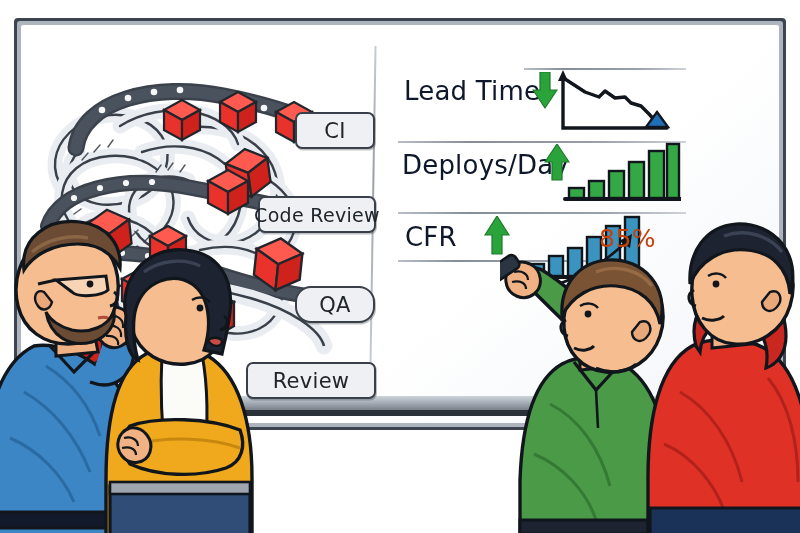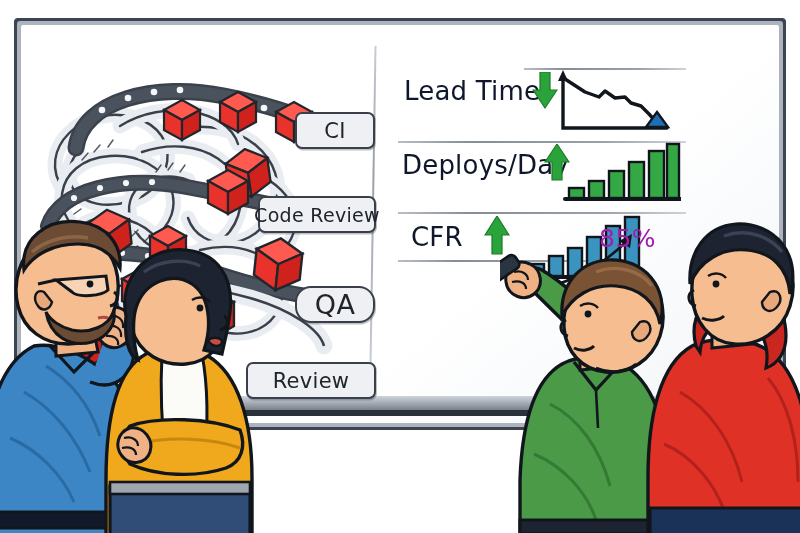--- a/index.html
+++ b/index.html
@@ -59,21 +59,21 @@
     color:#20252c;
     font-family:"DejaVu Sans", sans-serif;
     font-weight:400;
     display:flex;align-items:center;justify-content:center;
     box-shadow:1px 1.5px 0 rgba(40,46,54,.30);
     letter-spacing:.3px;
     white-space:nowrap;
   }
   #lbl-ci{left:271px;top:72px;width:76px;height:33px;font-size:21px;}
   #lbl-cr{left:234px;top:156px;width:114px;height:33px;font-size:19px;}
-  #lbl-qa{left:271px;top:246px;width:76px;height:33px;font-size:27px;border-radius:16px;}
+  #lbl-qa{left:271px;top:246px;width:76px;height:33px;font-size:21px;border-radius:16px;}
   #lbl-dep{left:222px;top:322px;width:126px;height:33px;font-size:21px;}
 
   
   .right-panel{position:absolute;left:398px;top:44px;width:288px;height:330px;}
   .metric-rule{
     position:absolute;height:2px;
     background:linear-gradient(90deg,#b9bec6,#868d97 25%,#9aa0a9 70%,#cfd3d9);
   }
   #rule-top{left:126px;top:24px;width:162px;}
   #rule-1{left:0px;top:97px;width:288px;}
@@ -83,35 +83,35 @@
   .metric-label{
     position:absolute;
     color:#0f172a;
     font-family:"DejaVu Sans", sans-serif;
     font-weight:400;
     letter-spacing:.2px;
     white-space:nowrap;
   }
   #m-lead{left:6px;top:32px;font-size:26px;}
   #m-dep{left:4px;top:106px;font-size:26px;}
-  #m-cfr{left:13px;top:178px;font-size:26px;}
+  #m-cfr{left:7px;top:178px;font-size:26px;}
 
   .arrow-ico{position:absolute;}
   #arr-lead{left:134px;top:28px;}
   #arr-dep{left:146px;top:100px;}
   #arr-cfr{left:86px;top:172px;}
 
   .chart-box{position:absolute;}
   #chart-lead{left:155px;top:26px;}
   #chart-dep{left:165px;top:98px;}
   #chart-cfr{left:128px;top:170px;}
 
   .pct-label{
     position:absolute;left:201px;top:180px;
-    font-size:25px;color:#a21caf;
+    font-size:25px;color:#c2410c;
     font-family:"DejaVu Sans", sans-serif;
     letter-spacing:.5px;
   }
 
   
   .person{position:absolute;}
 </style>
 </head>
 <body>
 

